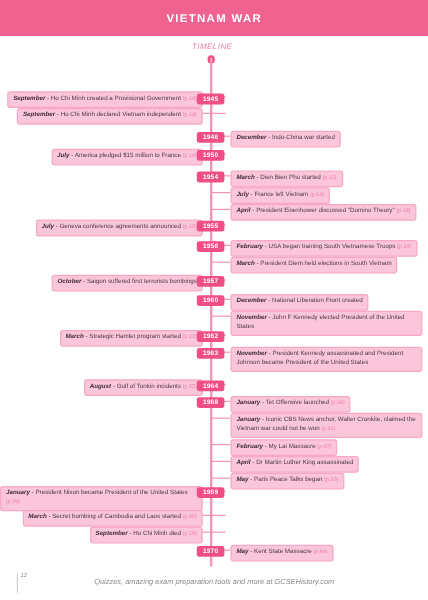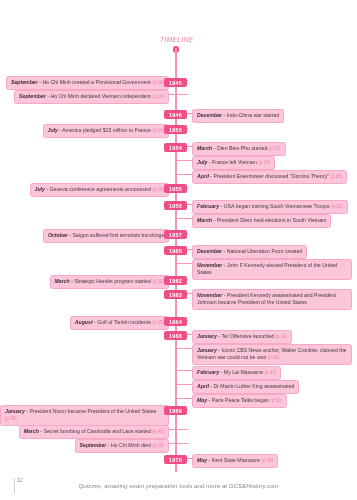--- a/index.html
+++ b/index.html
@@ -119,20 +119,23 @@
     font-size: 6.2px;
     font-style: italic;
     color: #8a8a8a;
   }
 </style>
 </head>
 <body>
 
 <div class="page">
 
+  <div class="header">
+    <div class="header-title">VIETNAM WAR</div>
+  </div>
 
   <div class="timeline-label">TIMELINE</div>
   <div class="axis-dot-top"></div>
   <div class="axis"></div>
 
   <div id="years-layer">
       <div class="year" style="top: 78px;">1945</div>
       <div class="year" style="top: 110px;">1946</div>
       <div class="year" style="top: 125px;">1950</div>
       <div class="year" style="top: 143px;">1954</div>

